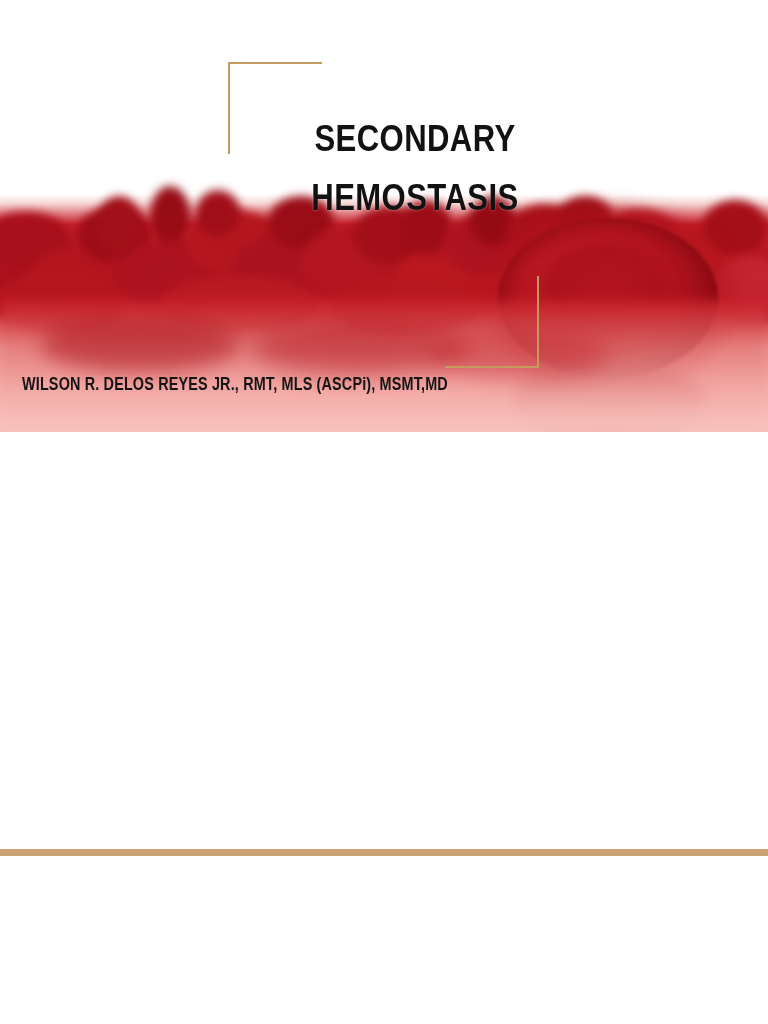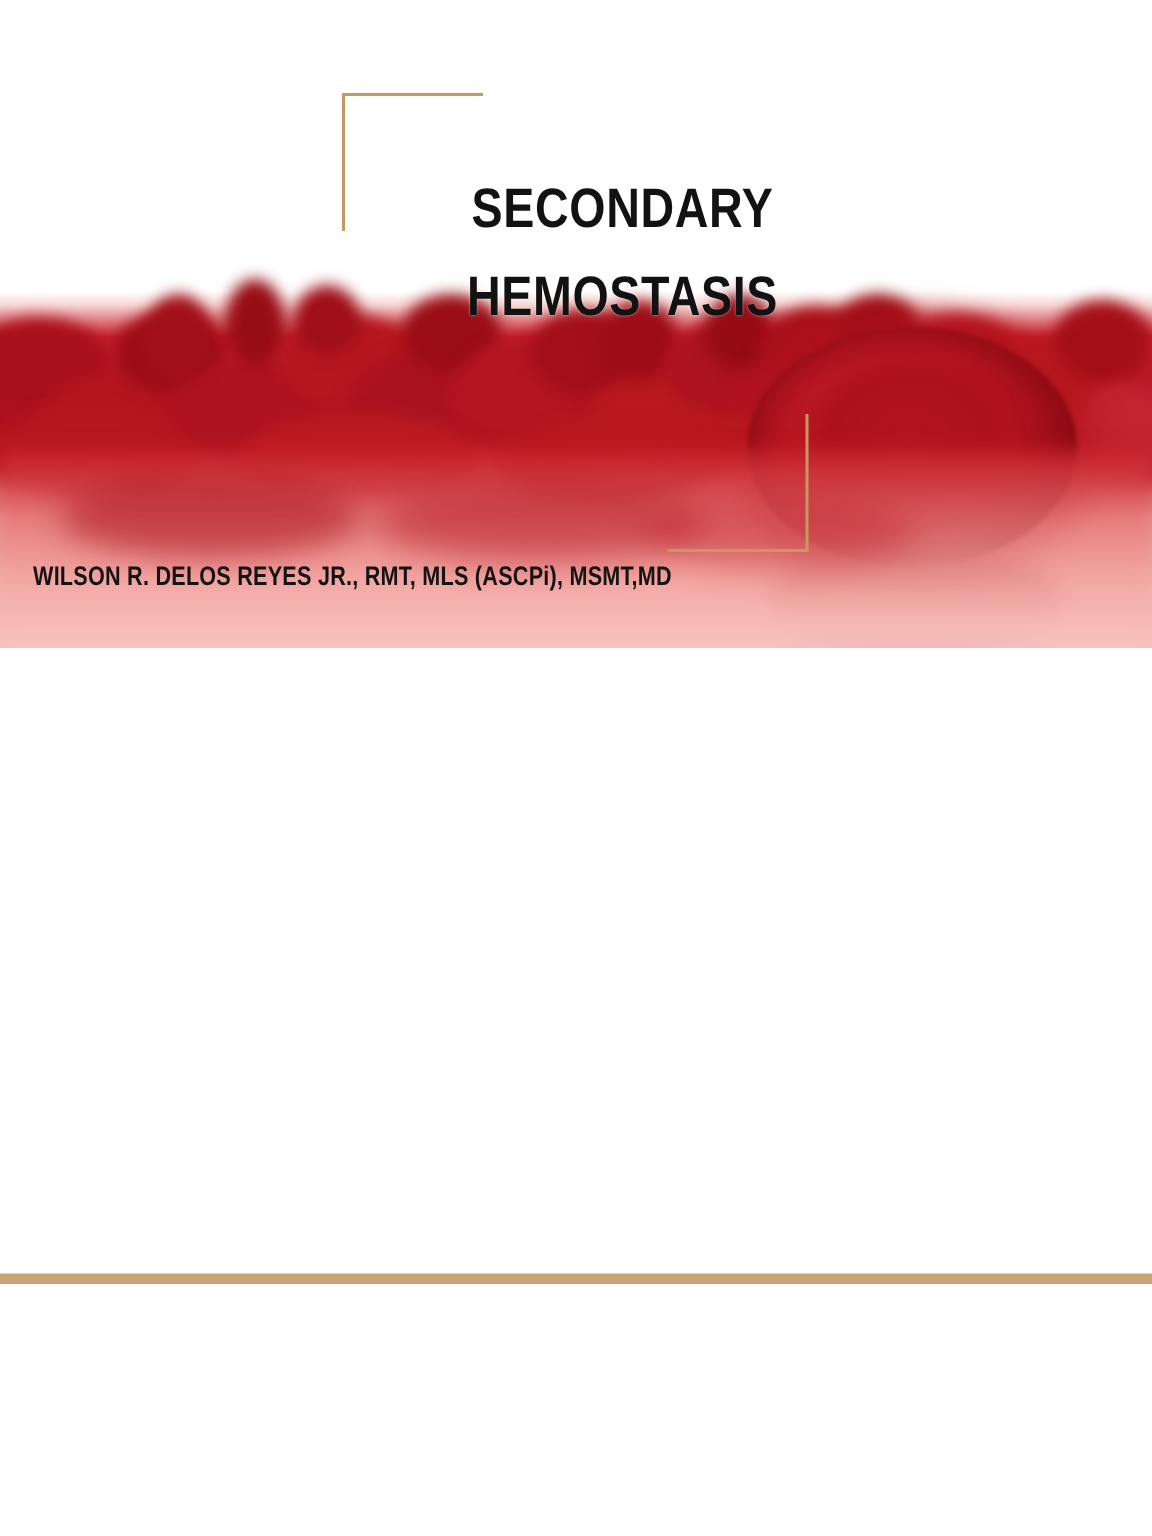--- a/index.html
+++ b/index.html
@@ -1,21 +1,21 @@
 <!DOCTYPE html>
 <html><head>
 <meta charset="utf-8">
 <style>
   html,body{margin:0;padding:0;background:#ffffff;}
   body{
     width:768px;height:1024px;overflow:hidden;
     font-family:"Liberation Sans","DejaVu Sans",sans-serif;
     color:#000;
   }
-  .deck{width:768px;height:1024px;position:relative;background:#84cc16;}
+  .deck{width:768px;height:1024px;position:relative;background:#3b82f6;}
 
   
   .slide1{position:relative;width:768px;height:432px;overflow:hidden;background:#ffffff;}
 
   .photo{position:absolute;left:0;top:0;width:768px;height:432px;overflow:hidden;}
   .photo-base{
     position:absolute;left:0;top:0;width:768px;height:432px;
     background:
       linear-gradient(to bottom,
         #ffffff 0%, #ffffff 45%,

